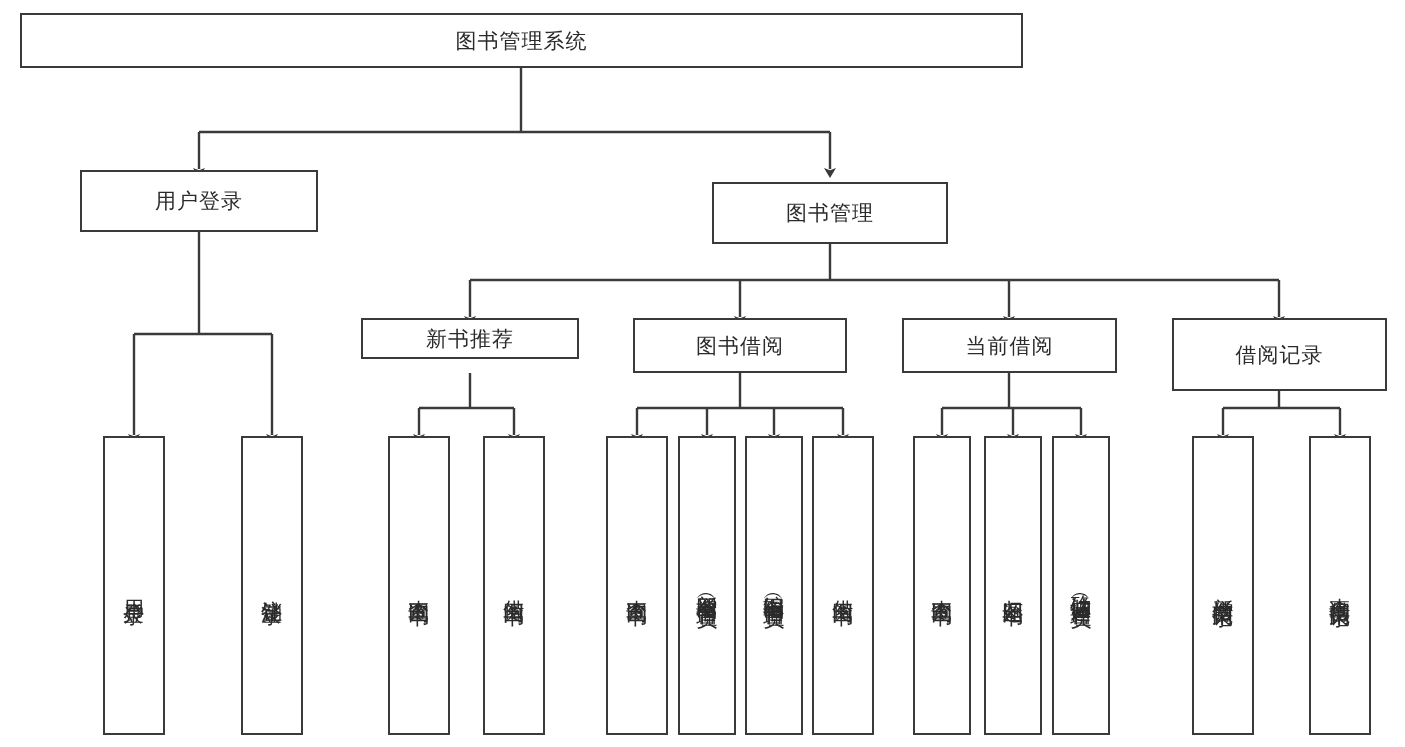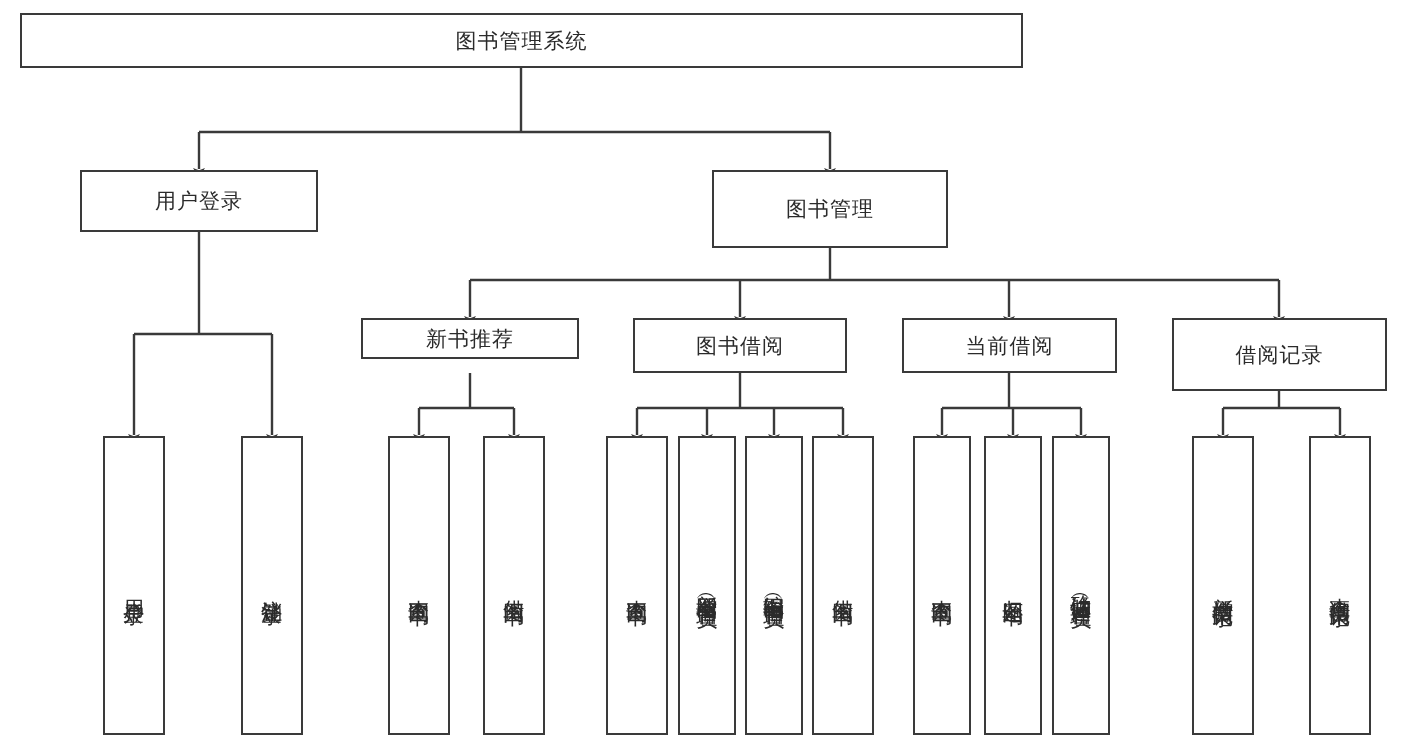--- a/index.html
+++ b/index.html
@@ -111,21 +111,21 @@
       </g>
   </svg>
 
   <div id="nodes-layer">
       <div class="node horiz" style="left: 20px; top: 13px; width: 1003px; height: 55px;">
         <span class="htext">图书管理系统</span>
       </div>
       <div class="node horiz" style="left: 80px; top: 170px; width: 238px; height: 62px;">
         <span class="htext">用户登录</span>
       </div>
-      <div class="node horiz" style="left: 712px; top: 170px; width: 236px; height: 78px;">
+      <div class="node horiz" style="left: 712px; top: 182px; width: 236px; height: 62px;">
         <span class="htext">图书管理</span>
       </div>
       <div class="node horiz" style="left: 361px; top: 318px; width: 218px; height: 41px;">
         <span class="htext">新书推荐</span>
       </div>
       <div class="node horiz" style="left: 633px; top: 318px; width: 214px; height: 55px;">
         <span class="htext">图书借阅</span>
       </div>
       <div class="node horiz" style="left: 902px; top: 318px; width: 215px; height: 55px; justify-content: center;">
         <span class="htext">当前借阅</span>

